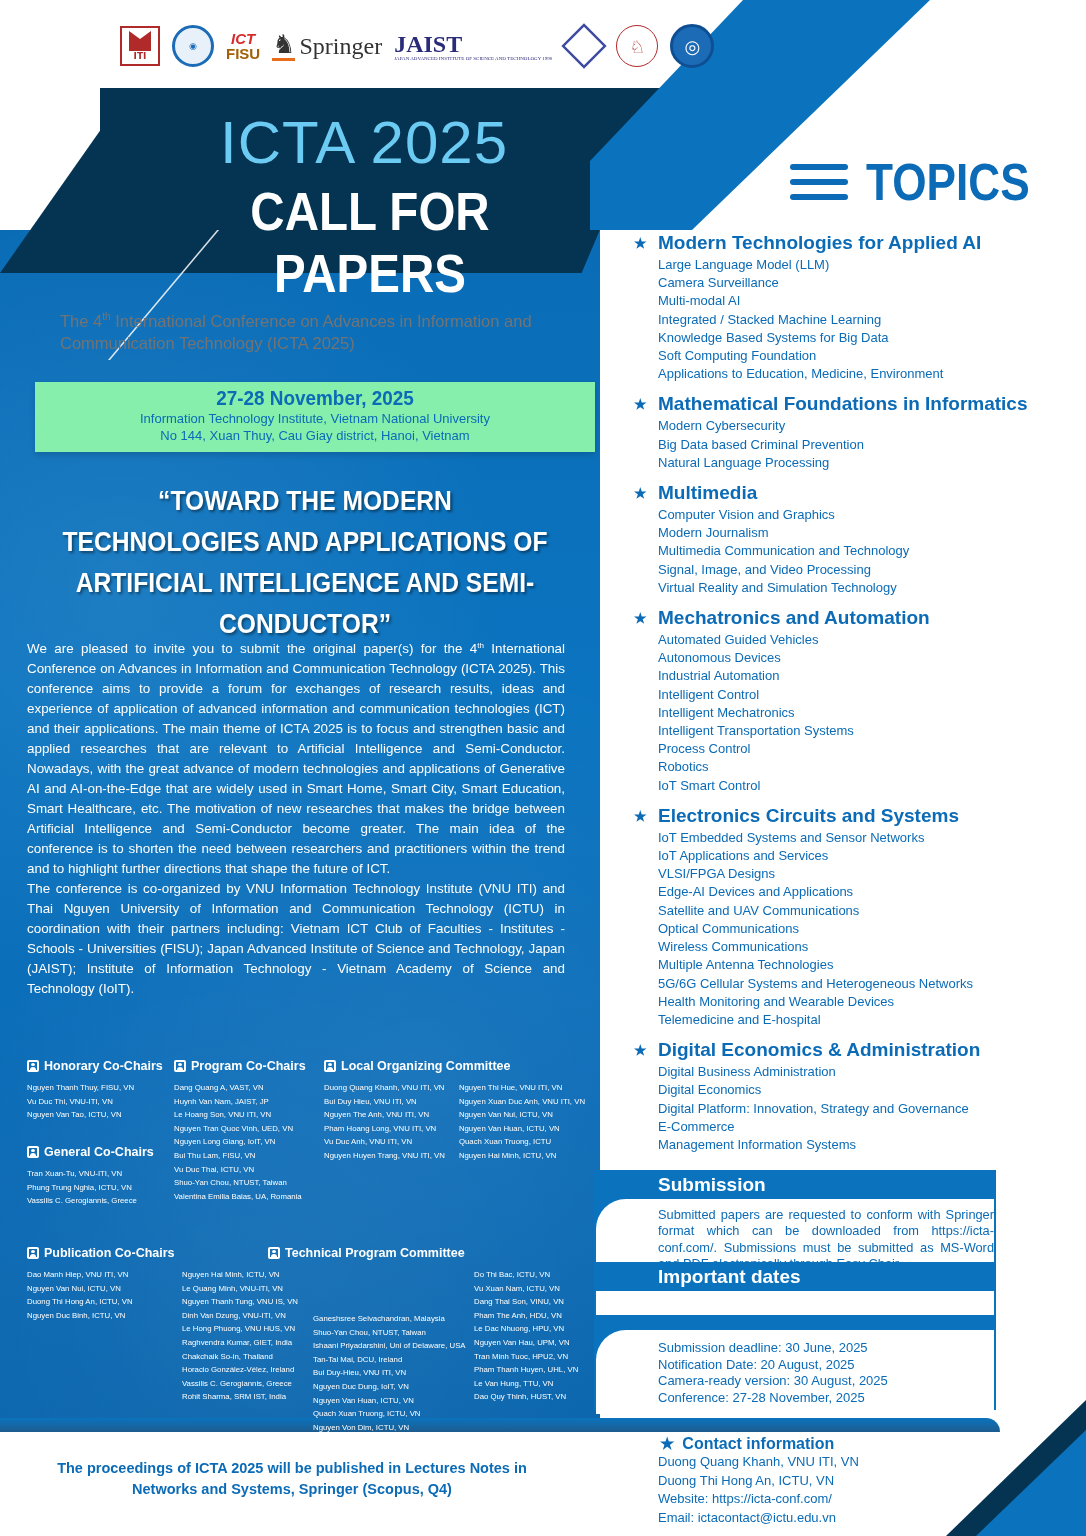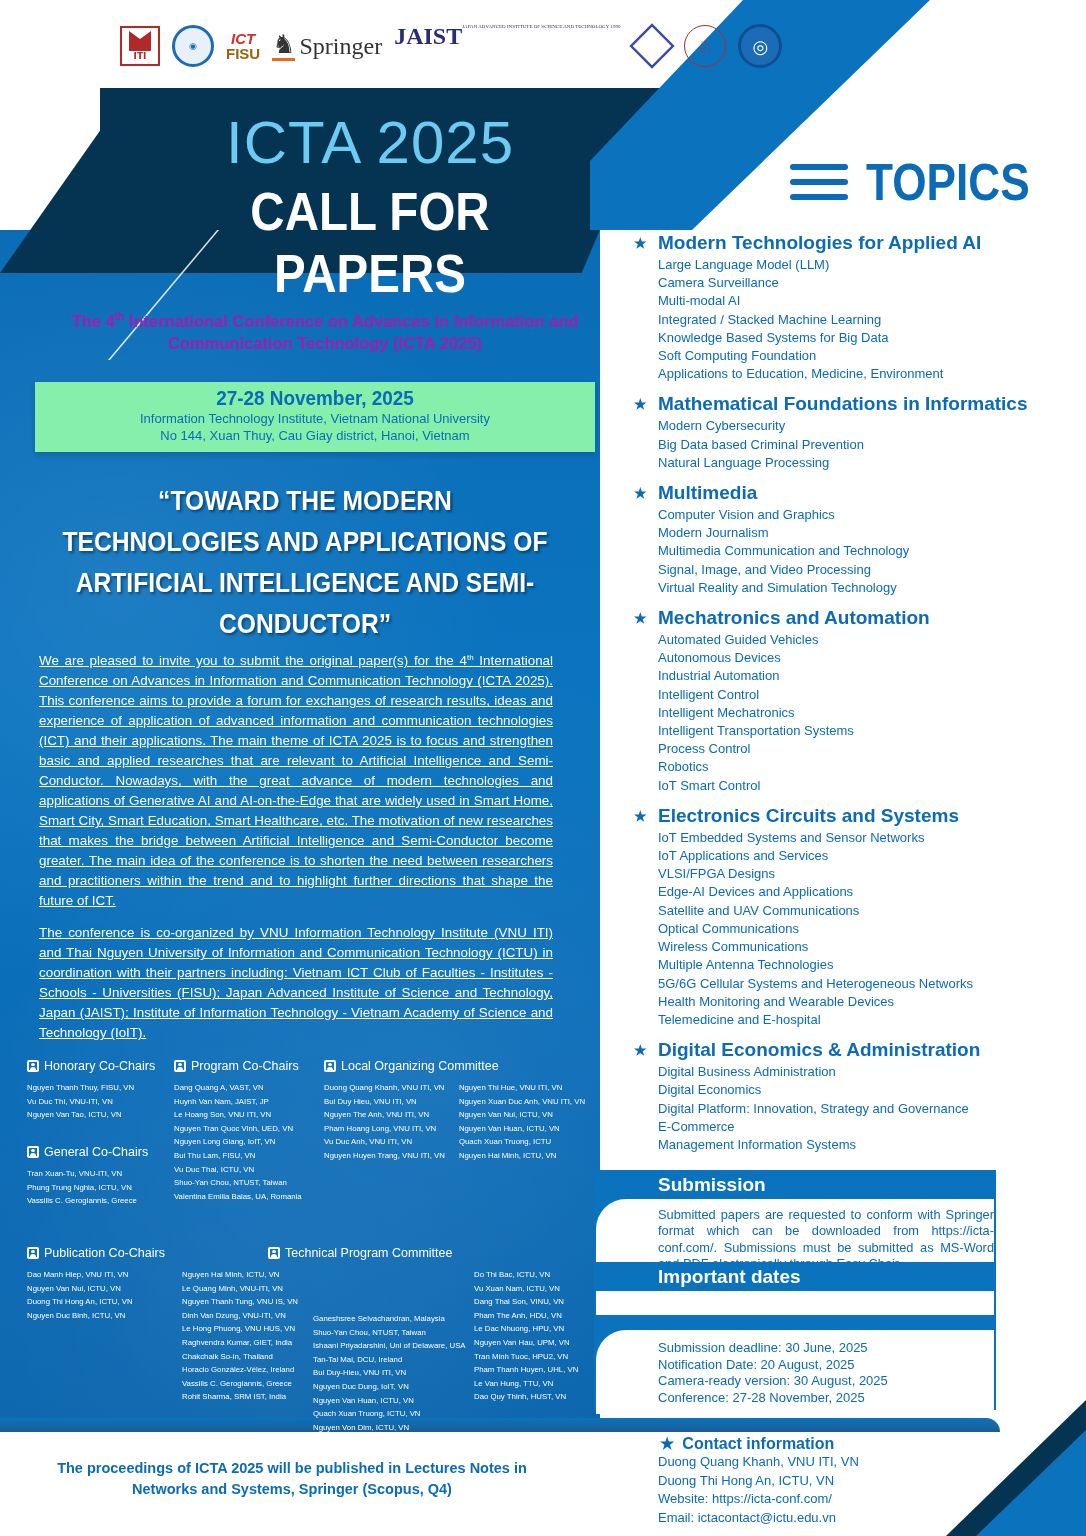--- a/index.html
+++ b/index.html
@@ -57,40 +57,40 @@
   .logos { position: absolute; left: 120px; top: 22px; height: 48px; display: flex; align-items: center; gap: 12px; }
   .logo { height: 44px; display: flex; align-items: center; justify-content: center; font-weight: bold; }
   .logo-iti { width: 40px; height: 40px; border: 2px solid #b12a2a; color: #b12a2a; font-size: 9px; flex-direction: column; background: #fff; }
   .logo-iti .shape { width: 22px; height: 20px; background: #b12a2a; clip-path: polygon(0 0, 50% 40%, 100% 0, 100% 100%, 0 100%); }
   .logo-circle { width: 42px; height: 42px; border-radius: 50%; border: 3px solid #1b6bb6; background: #e8f1fa; color: #1b6bb6; font-size: 9px; }
   .logo-ict { flex-direction: column; line-height: 1; font-size: 15px; font-family: "Liberation Sans", sans-serif; }
   .logo-ict .ict { color: #d62b2b; font-style: italic; }
   .logo-ict .fisu { color: #a16207; }
   .logo-springer { font-family: "Liberation Serif", serif; font-size: 24px; color: #333; font-weight: normal; gap: 4px; }
   .logo-springer .horse { font-size: 26px; color: #333; border-bottom: 3px solid #e86c1a; line-height: 1; }
-  .logo-jaist { flex-direction: row; align-items: flex-start; color: #2a2c7a; font-family: "Liberation Serif", serif; line-height: 1; }
+  .logo-jaist { flex-direction: column; align-items: flex-start; color: #2a2c7a; font-family: "Liberation Serif", serif; line-height: 1; }
   .logo-jaist .big { font-size: 24px; }
   .logo-jaist .small { font-size: 5px; font-weight: normal; }
   .logo-cube { width: 40px; height: 40px; border: 3px solid #3d4aa0; transform: rotate(45deg) scale(0.8); }
   .logo-red { width: 42px; height: 42px; border-radius: 50%; border: 1px solid #b12a2a; color: #b12a2a; font-size: 18px; }
   .logo-blue-round { width: 44px; height: 44px; border-radius: 50%; background: #1b6bb6; border: 3px solid #0e4f94; color: #fff; font-size: 18px; }
 
   
   .title-year {
-    position: absolute; left: 170px; top: 108px; width: 400px; text-align: center;
+    position: absolute; left: 164px; top: 108px; width: 400px; text-align: center;
     color: #6ccbf2; font-family: "Liberation Sans", sans-serif; font-size: 60px; font-weight: normal; letter-spacing: 1px;
   }
   .title-cfp {
     position: absolute; left: 140px; top: 180px; width: 460px; text-align: center;
     color: #ffffff; font-family: "Liberation Sans", sans-serif; font-size: 54px; font-weight: bold;
     transform: scaleX(0.88); letter-spacing: 0px;
   }
   .subtitle {
-    position: absolute; left: 60px; top: 306px; width: 530px; text-align: center; color: #a21caf;
-    font-family: "Liberation Sans", sans-serif; font-size: 16.5px; line-height: 22px; font-weight: bold;
+    position: absolute; left: 60px; top: 306px; width: 530px; text-align: left; color: #737373;
+    font-family: "Liberation Sans", sans-serif; font-size: 16.5px; line-height: 22px;
   }
   .subtitle sup { font-size: 10px; }
 
   .date-box {
     position: absolute; left: 35px; top: 382px; width: 560px; height: 70px; background: #86efac;
     text-align: center; color: #0b6bb6; font-family: "Liberation Sans", sans-serif;
     box-shadow: 0 3px 6px rgba(0,0,0,0.15);
   }
   .date-box .date { font-size: 21px; font-weight: bold; margin-top: 4px; transform: scaleX(0.9); }
   .date-box .venue { font-size: 13px; line-height: 17px; }
@@ -99,26 +99,26 @@
     position: absolute; left: 25px; top: 480px; width: 560px; text-align: center;
     color: #ffffff; font-family: "Liberation Sans", sans-serif; font-weight: bold;
     font-size: 28px; line-height: 41px; text-shadow: 2px 2px 3px rgba(0,0,0,0.45);
     transform: scaleX(0.88); transform-origin: center top;
   }
 
   .body-text {
     position: absolute; left: 27px; top: 636px; width: 538px; color: #ffffff;
     font-family: "Liberation Sans", sans-serif; font-size: 13.4px; line-height: 20px; text-align: justify;
   }
-  .body-text p { margin: 12px; text-decoration: underline; }
+  .body-text p { margin: 0; }
   .body-text sup { font-size: 8px; }
 
   
   .committee { position: absolute; color: #ffffff; font-family: "Liberation Sans", sans-serif; }
-  .committee .head { font-size: 12.5px; font-weight: normal; display: flex; align-items: center; gap: 5px; margin-bottom: 8px; white-space: nowrap; }
+  .committee .head { font-size: 12.5px; font-weight: bold; display: flex; align-items: center; gap: 5px; margin-bottom: 8px; white-space: nowrap; }
   .committee .person-icon { width: 12px; height: 12px; border: 2px solid #fff; border-radius: 2px; position: relative; background: transparent; display: inline-block; }
   .committee .person-icon::before { content: ""; position: absolute; left: 2px; top: 1px; width: 4px; height: 3px; border-radius: 50%; background: #fff; }
   .committee .person-icon::after { content: ""; position: absolute; left: 1px; top: 5px; width: 6px; height: 3px; background: #fff; border-radius: 3px 3px 0 0; }
   .committee .members { display: flex; gap: 14px; }
   .committee .col div { font-size: 7.8px; line-height: 13.6px; white-space: nowrap; }
 
   
   .topics-head {
     position: absolute; left: 790px; top: 152px; display: flex; align-items: center; gap: 18px;
     color: #0b6bb6; font-family: "Liberation Sans", sans-serif;

